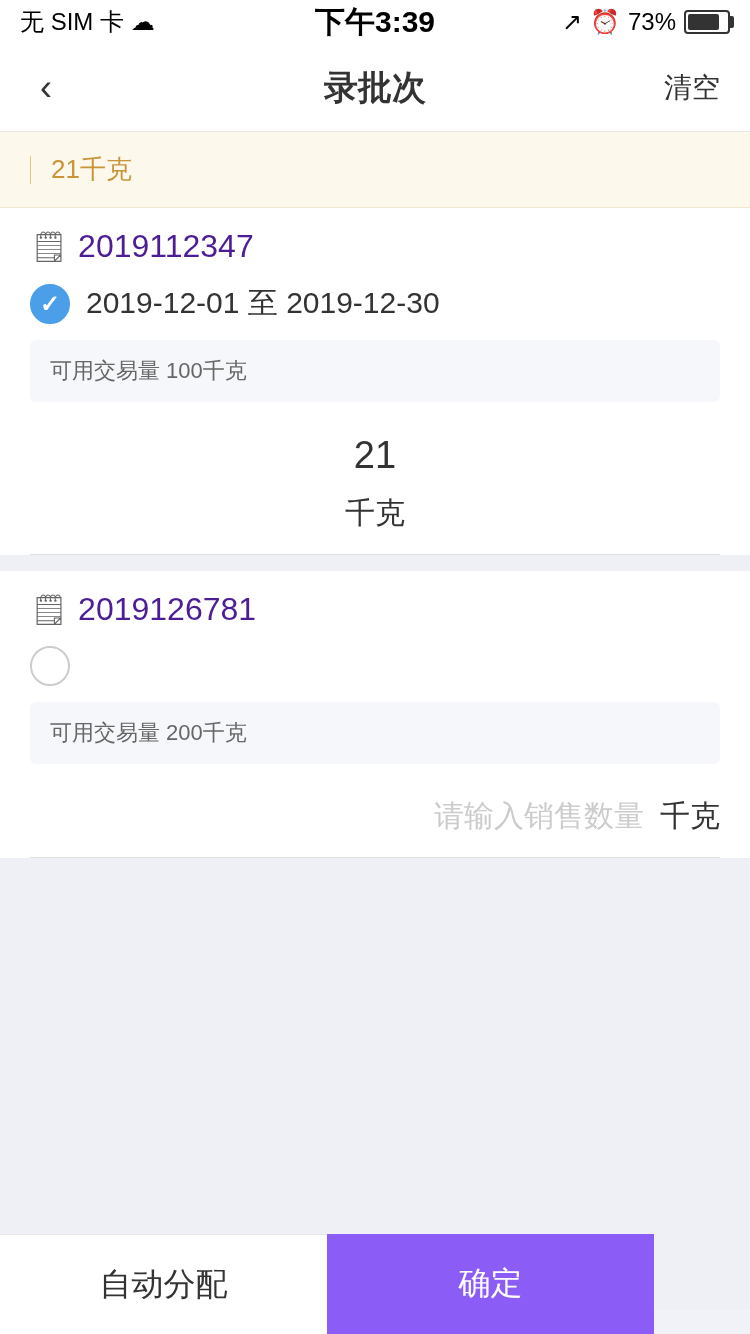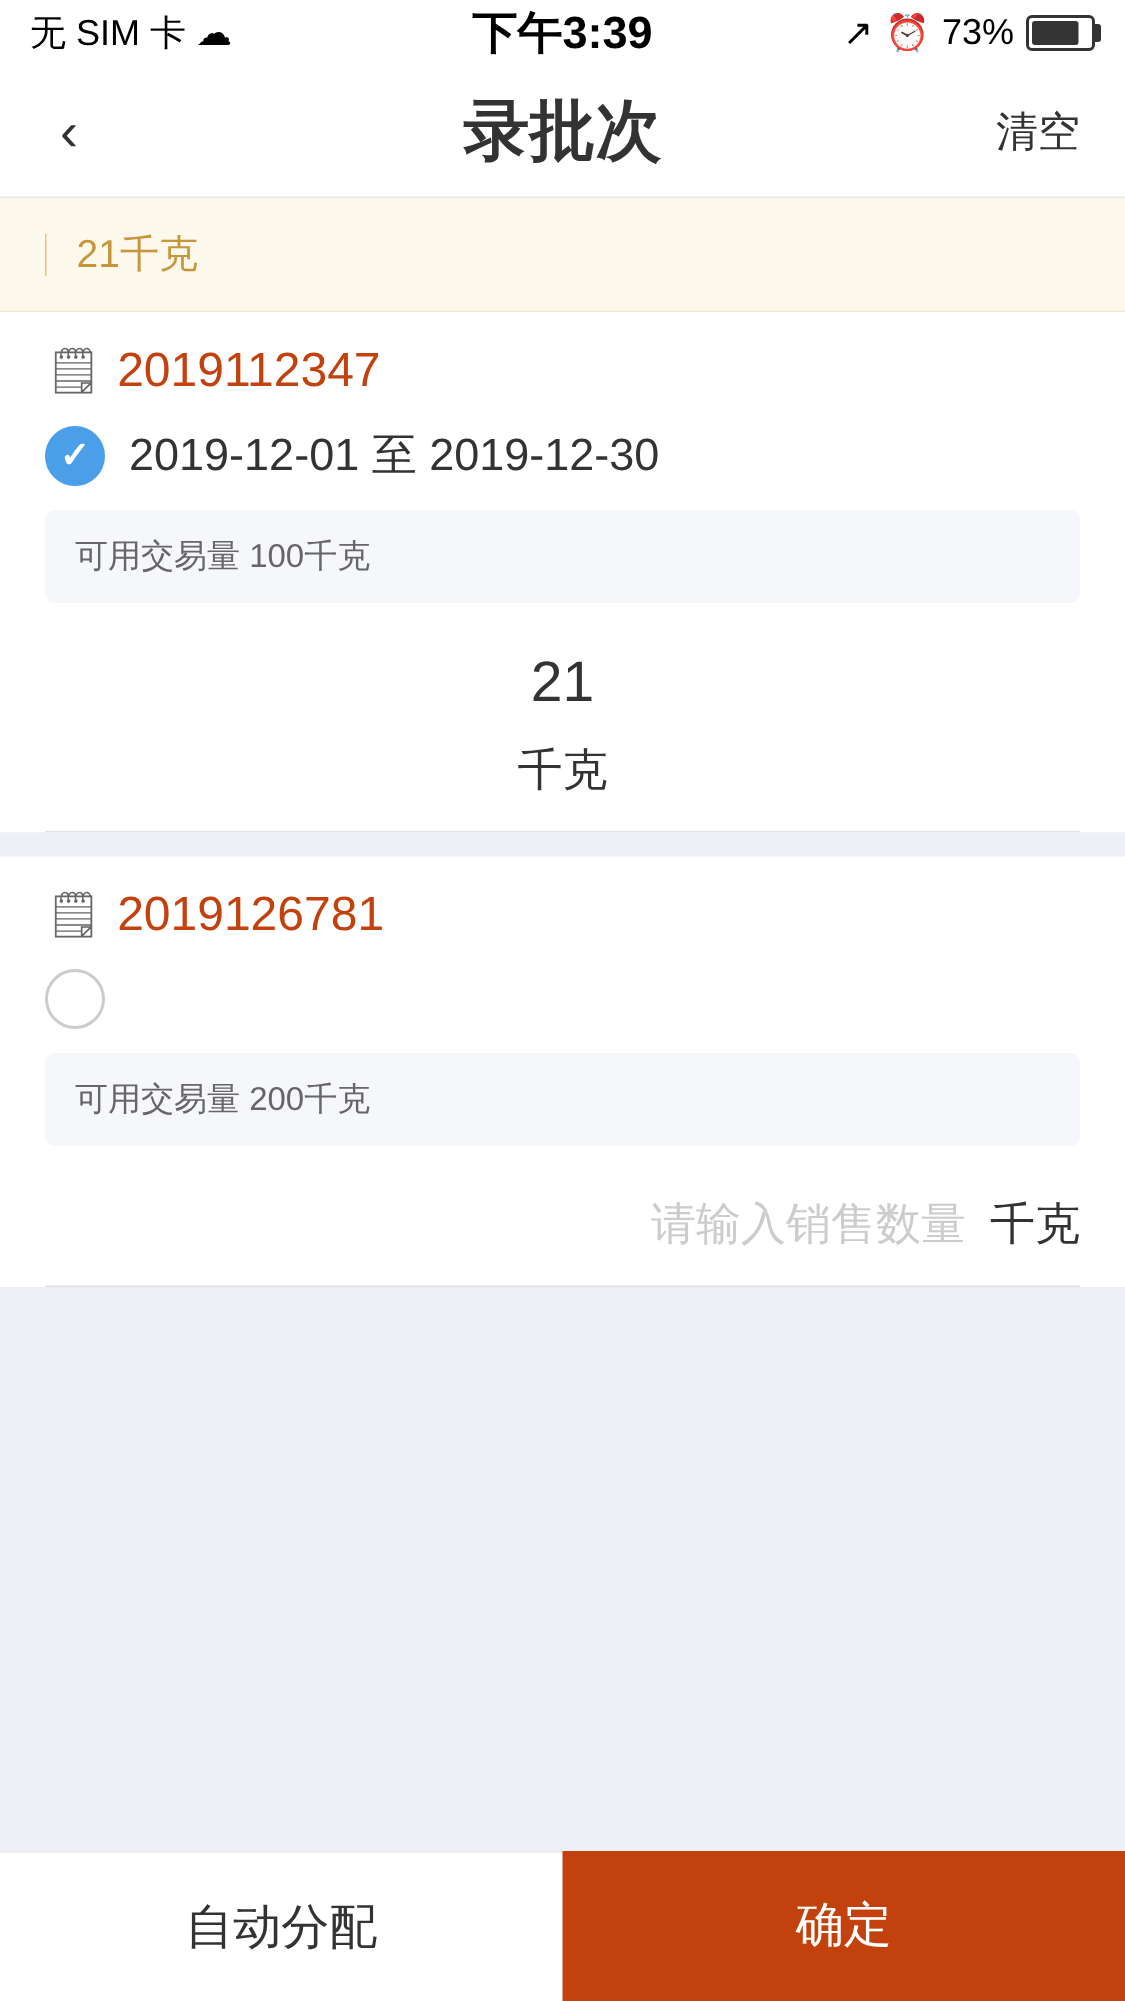--- a/index.html
+++ b/index.html
@@ -82,21 +82,21 @@
       border-bottom: 1px solid #e8e8e8;
       position: relative;
     }
     .nav-back {
       font-size: 36px;
       color: #333;
       cursor: pointer;
       padding: 10px;
     }
     .nav-title {
-      font-size: 44px;
+      font-size: 34px;
       font-weight: 600;
       color: #333;
       position: absolute;
       left: 50%;
       transform: translateX(-50%);
     }
     .nav-action {
       font-size: 28px;
       color: #333;
       cursor: pointer;
@@ -133,21 +133,21 @@
     }
 
     .batch-id-icon {
       color: #666;
       font-size: 30px;
     }
 
     .batch-id {
       font-size: 32px;
       font-weight: 500;
-      color: #c2410c;
+      color: #4c1d95;
     }
 
     .batch-date-row {
       display: flex;
       align-items: center;
       gap: 16px;
       padding: 8px 30px 16px;
     }
 
     .radio-circle {
@@ -246,39 +246,39 @@
       background: #eef0f5;
       flex: 1;
       min-height: 400px;
     }
 
     
     .bottom-bar {
       position: fixed;
       bottom: 0;
       left: 0;
-      width: 750px;
+      width: 654px;
       height: 100px;
       display: flex;
       background: #fff;
     }
 
     .btn-auto {
       flex: 1;
       background: #fff;
       border: none;
       font-size: 32px;
       color: #333;
       cursor: pointer;
       border-top: 1px solid #e8e8e8;
     }
 
     .btn-confirm {
       flex: 1;
-      background: #c2410c;
+      background: #8b5cf6;
       border: none;
       font-size: 32px;
       color: #fff;
       cursor: pointer;
     }
 
     .content-wrapper {
       display: flex;
       flex-direction: column;
       min-height: calc(1334px - 44px - 88px);

